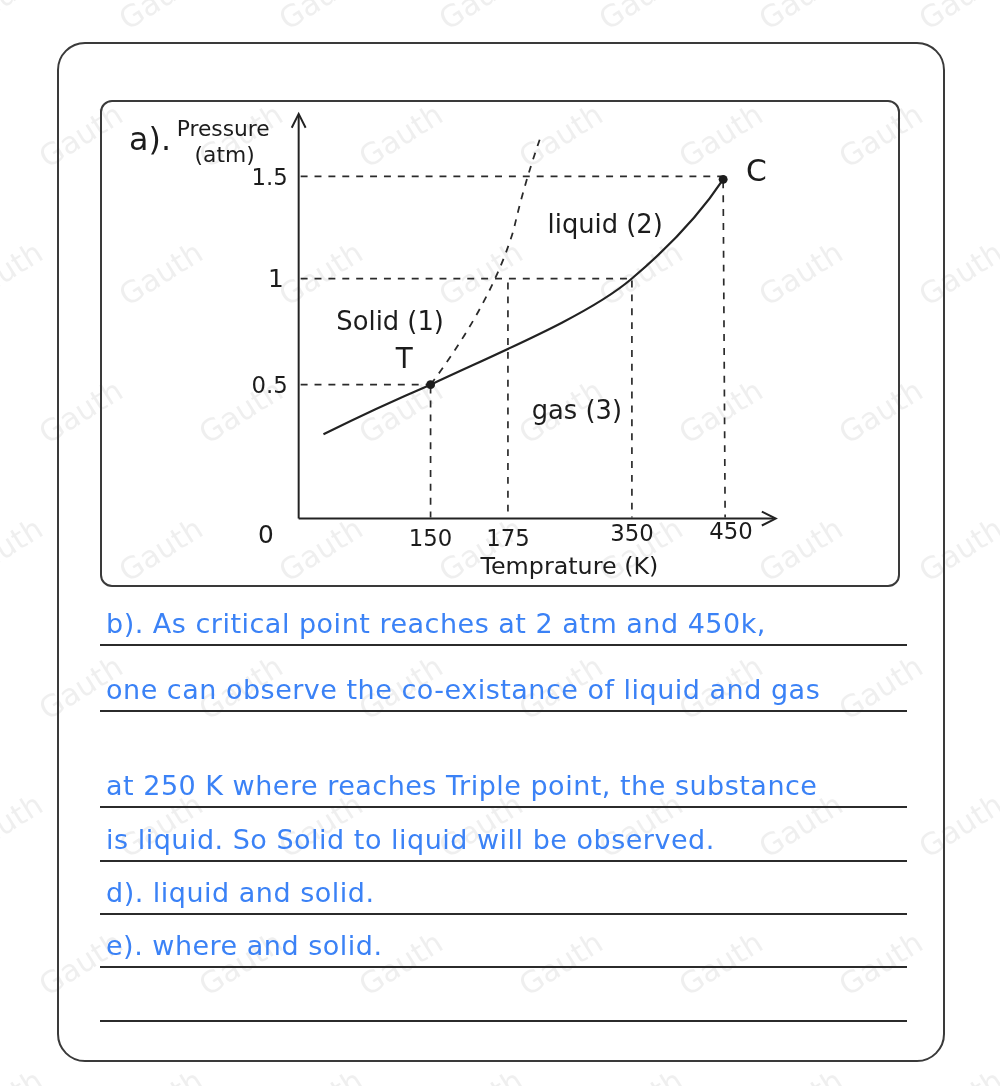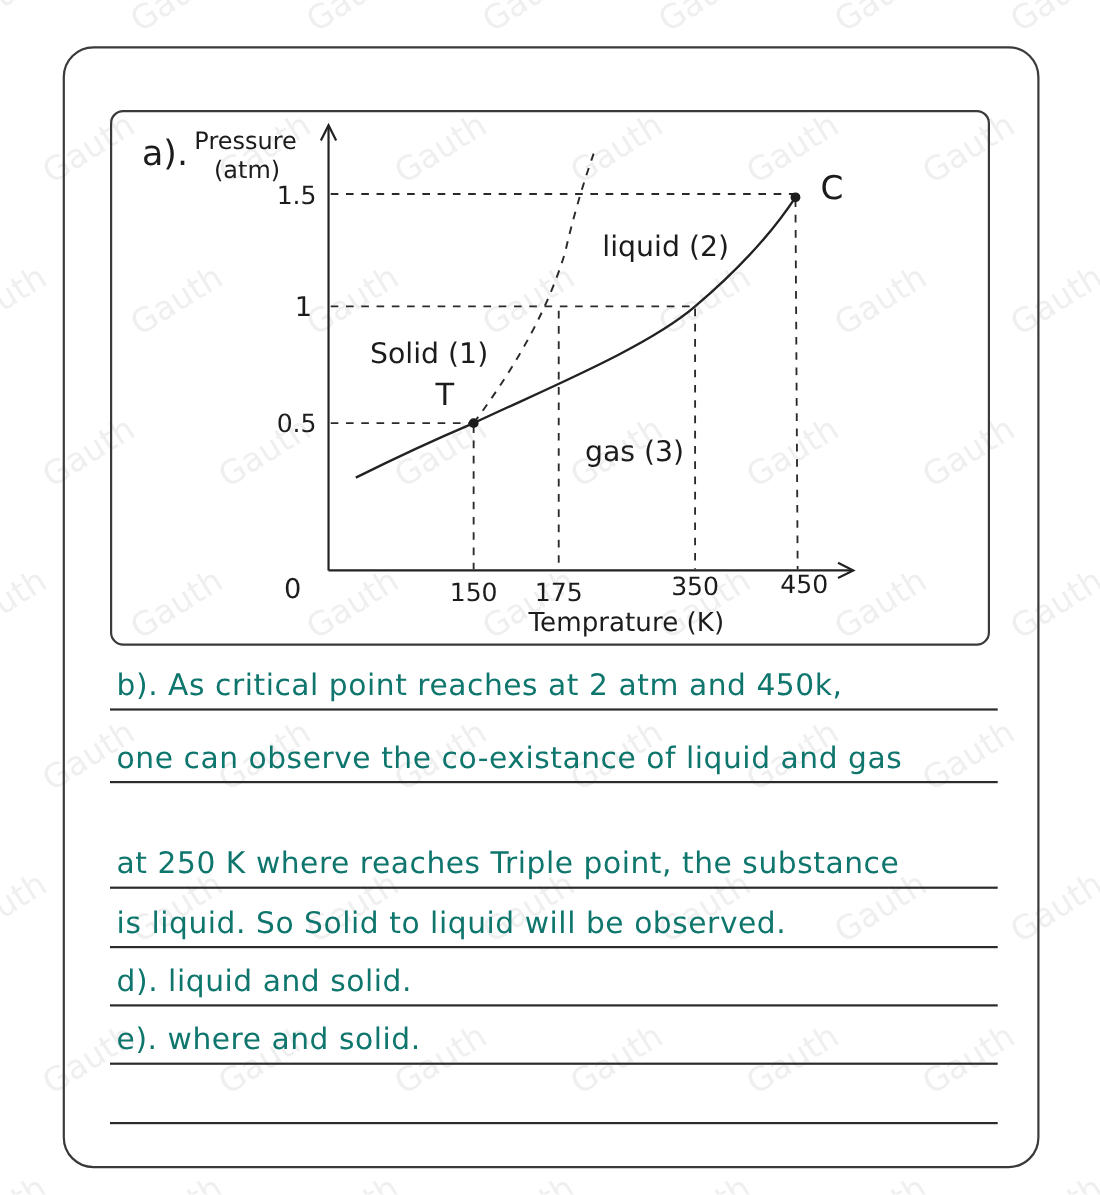--- a/index.html
+++ b/index.html
@@ -60,21 +60,21 @@
     left: 100px;
     width: 807px;
     height: 54px;
     border-bottom: 2px solid #2b2b2b;
     display: flex;
     align-items: flex-end;
     padding: 0 0 5px 6px;
     font-size: 27px;
     letter-spacing: 0.5px;
     white-space: nowrap;
-    color: #0f766e;
+    color: #3b82f6;
   }
 </style>
 </head>
 <body>
 
 <div id="watermark-layer">
     <span class="wm" style="left: -45px; top: -20px;">Gauth</span>
     <span class="wm" style="left: 115px; top: -20px;">Gauth</span>
     <span class="wm" style="left: 275px; top: -20px;">Gauth</span>
     <span class="wm" style="left: 435px; top: -20px;">Gauth</span>

